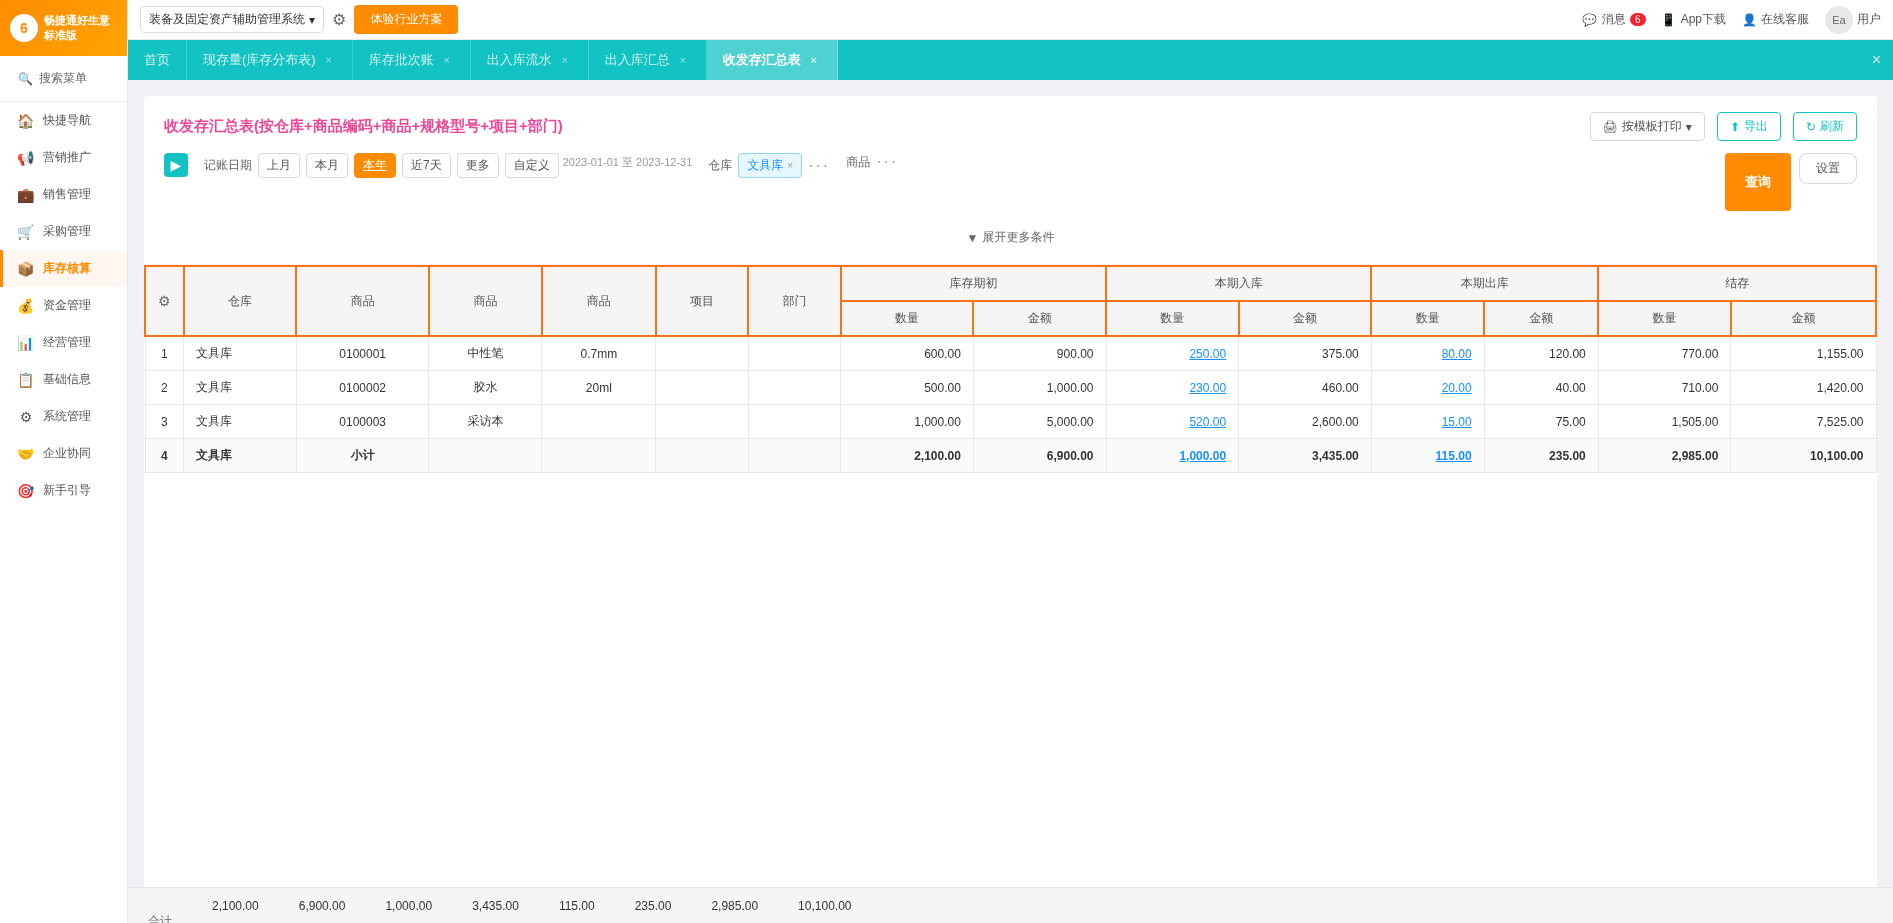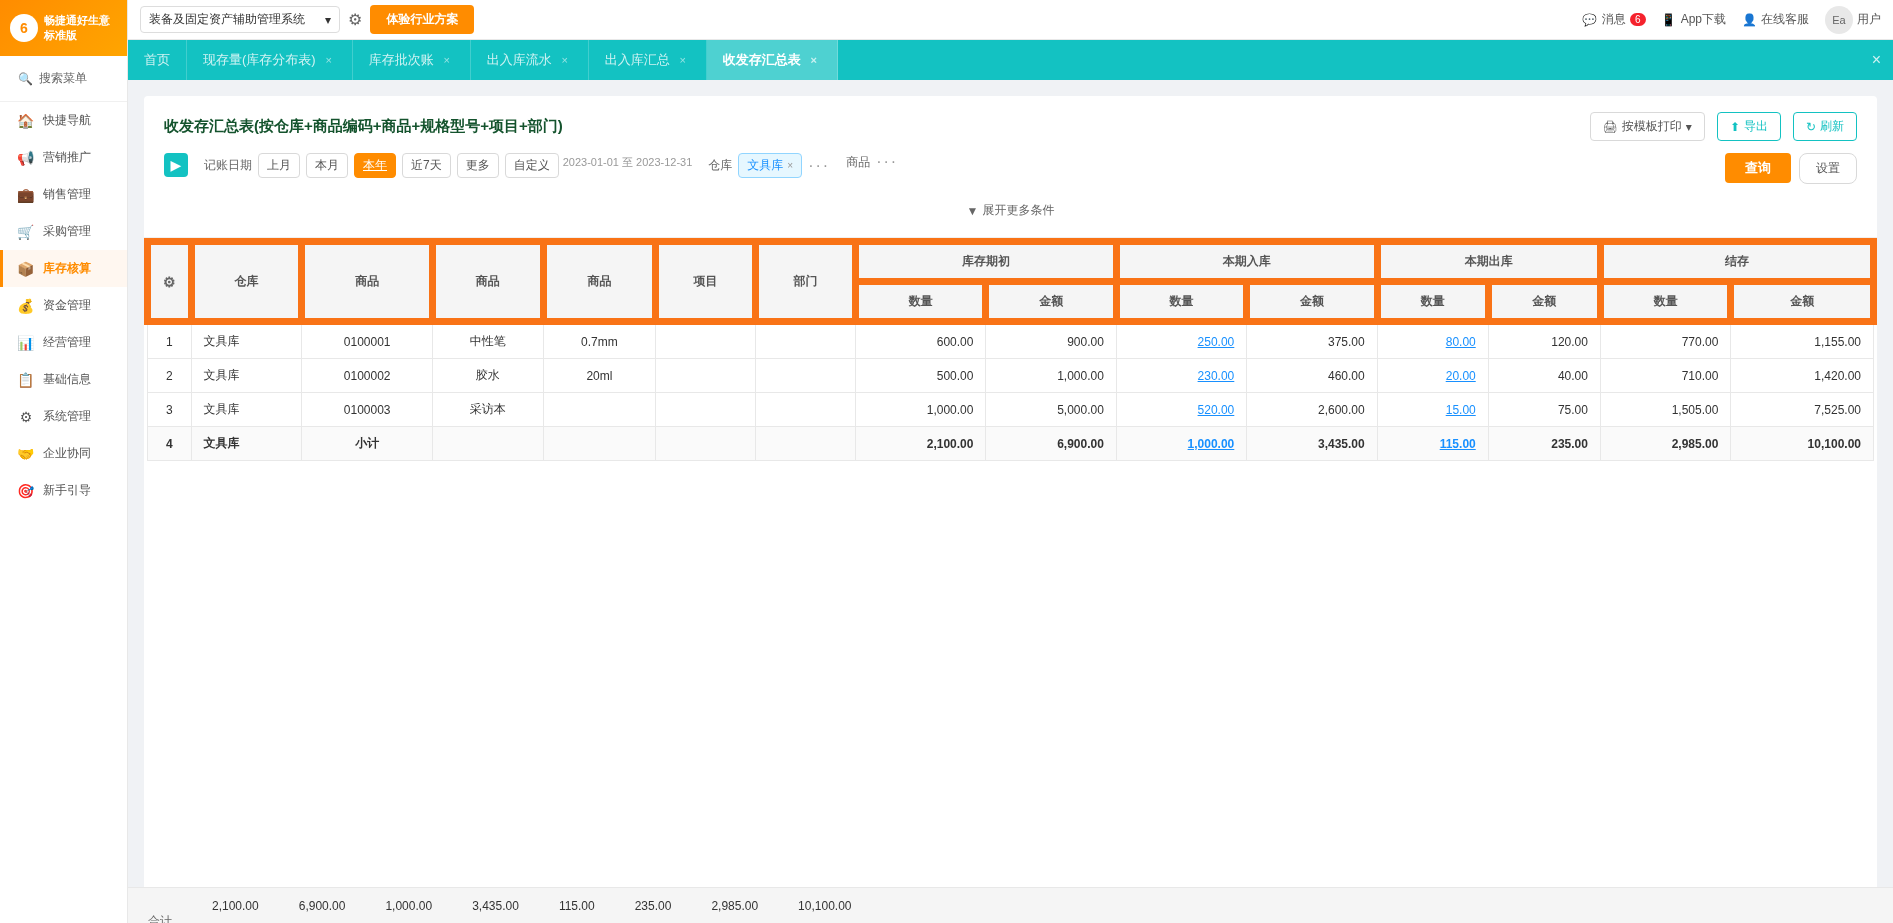--- a/index.html
+++ b/index.html
@@ -42,26 +42,26 @@
     
     .header {
       position: fixed; left: 128px; right: 0; top: 0; height: 40px;
       background: #fff; border-bottom: 1px solid #e8e8e8; z-index: 99;
       display: flex; align-items: center; justify-content: space-between; padding: 0 12px;
     }
     .header-left { display: flex; align-items: center; gap: 8px; }
     .header-dropdown { 
       padding: 4px 8px; border: 1px solid #ddd; border-radius: 4px;
       background: #fff; font-size: 12px; color: #333; cursor: pointer;
-      display: flex; align-items: center; gap: 20px;
+      display: flex; align-items: center; gap: 4px;
     }
     .header-gear { font-size: 16px; color: #666; cursor: pointer; }
     .header-try-btn {
       padding: 6px 16px; background: #ff8c00; color: #fff; border: none;
-      border-radius: 4px; cursor: pointer; font-size: 12px; font-weight: bold;
+      border-radius: 4px; cursor: pointer; font-size: 12px; font-weight: normal;
     }
     .header-right { display: flex; align-items: center; gap: 16px; font-size: 12px; color: #555; }
     .header-right-item { display: flex; align-items: center; gap: 4px; cursor: pointer; }
     .badge { 
       background: #f5222d; color: #fff; border-radius: 10px;
       font-size: 10px; padding: 1px 4px; min-width: 16px; text-align: center;
     }
     .user-avatar {
       width: 28px; height: 28px; background: #e8e8e8; border-radius: 50%;
       display: flex; align-items: center; justify-content: center; font-size: 11px; color: #666;
@@ -94,21 +94,21 @@
       height: calc(100vh - 80px); overflow-y: auto; background: #f0f2f5;
     }
     .page-container {
       background: #fff; border-radius: 4px; min-height: calc(100vh - 112px);
     }
 
     
     .page-header {
       padding: 16px 20px 0; display: flex; align-items: center; justify-content: space-between;
     }
-    .page-title { font-size: 15px; font-weight: bold; color: #14532d; }
+    .page-title { font-size: 15px; font-weight: bold; color: #ec4899; }
     .page-actions { display: flex; align-items: center; gap: 12px; }
     .action-btn {
       display: flex; align-items: center; gap: 4px; padding: 5px 12px;
       border: 1px solid #d9d9d9; border-radius: 4px; background: #fff;
       font-size: 12px; color: #555; cursor: pointer;
     }
     .export-btn { color: #13c2c2; border-color: #13c2c2; }
     .refresh-btn { color: #13c2c2; border-color: #13c2c2; }
 
     
@@ -141,35 +141,35 @@
     .expand-conditions {
       width: 100%; display: flex; justify-content: center; padding: 6px 0;
     }
     .expand-conditions-btn {
       display: flex; align-items: center; gap: 4px; color: #666; font-size: 12px;
       cursor: pointer; border: none; background: none;
     }
 
     
     .query-btn {
-      padding: 6px 20px; background: #ff8c00; color: #fff; border: none;
+      padding: 20px 20px; background: #ff8c00; color: #fff; border: none;
       border-radius: 4px; cursor: pointer; font-size: 13px; font-weight: bold;
     }
     .setting-btn {
       padding: 6px 16px; background: #fff; color: #555; border: 1px solid #d9d9d9;
       border-radius: 8px; cursor: pointer; font-size: 12px;
     }
 
     
     .table-wrap { padding: 0 0 16px; overflow-x: auto; }
     table { width: 100%; border-collapse: collapse; font-size: 12px; }
     thead tr { background: #f5f5f5; }
     thead th {
-      padding: 8px 12px; text-align: center; font-weight: 700; color: #555;
-      border: 7px solid #f97316; white-space: nowrap;
+      padding: 8px 12px; text-align: center; font-weight: 400; color: #555;
+      border: 2px solid #f97316; white-space: nowrap;
     }
     tbody tr { background: #fff; }
     tbody tr.subtotal { background: #fafafa; font-weight: bold; }
     tbody td {
       padding: 8px 12px; text-align: center; border: 1px solid #e8e8e8;
       white-space: nowrap;
     }
     td.text-left { text-align: left; }
     td.text-right { text-align: right; }
     td.link { color: #1890ff; text-decoration: underline; cursor: pointer; }

